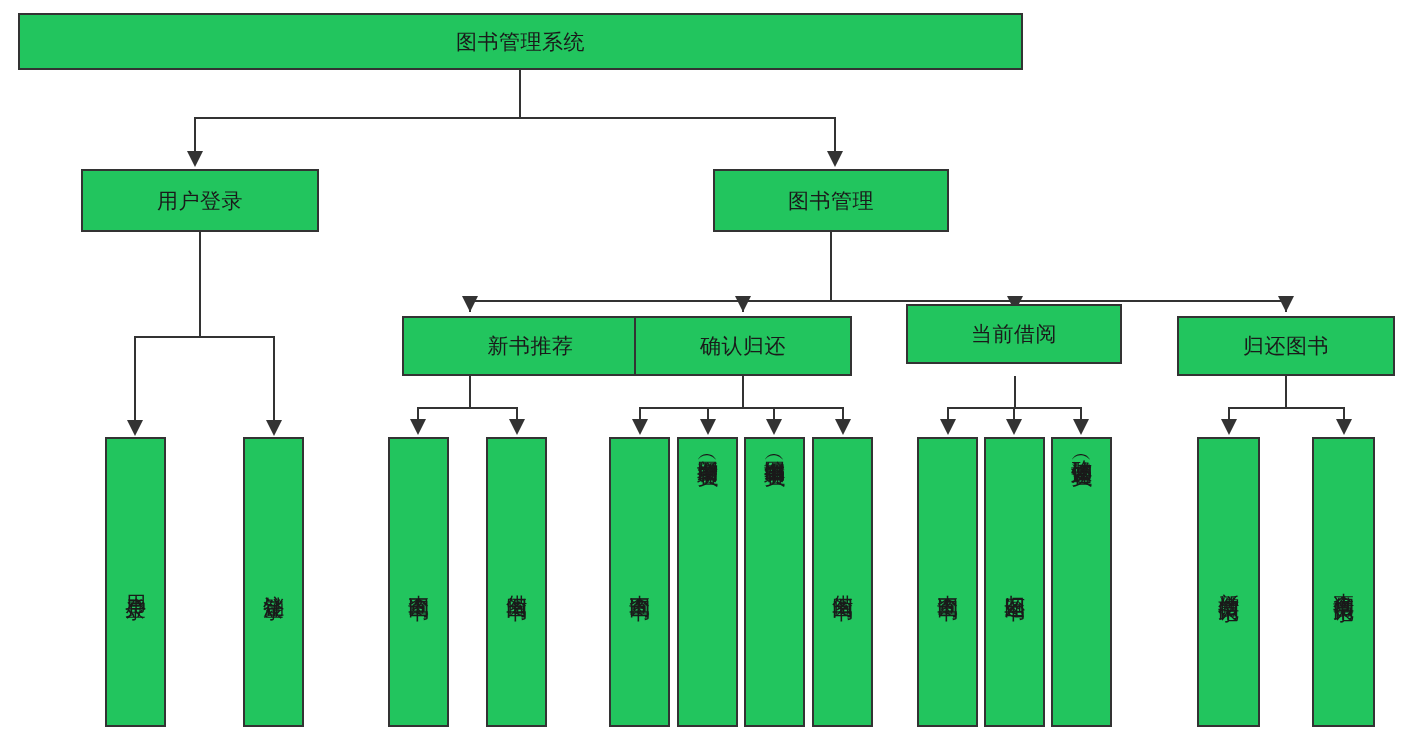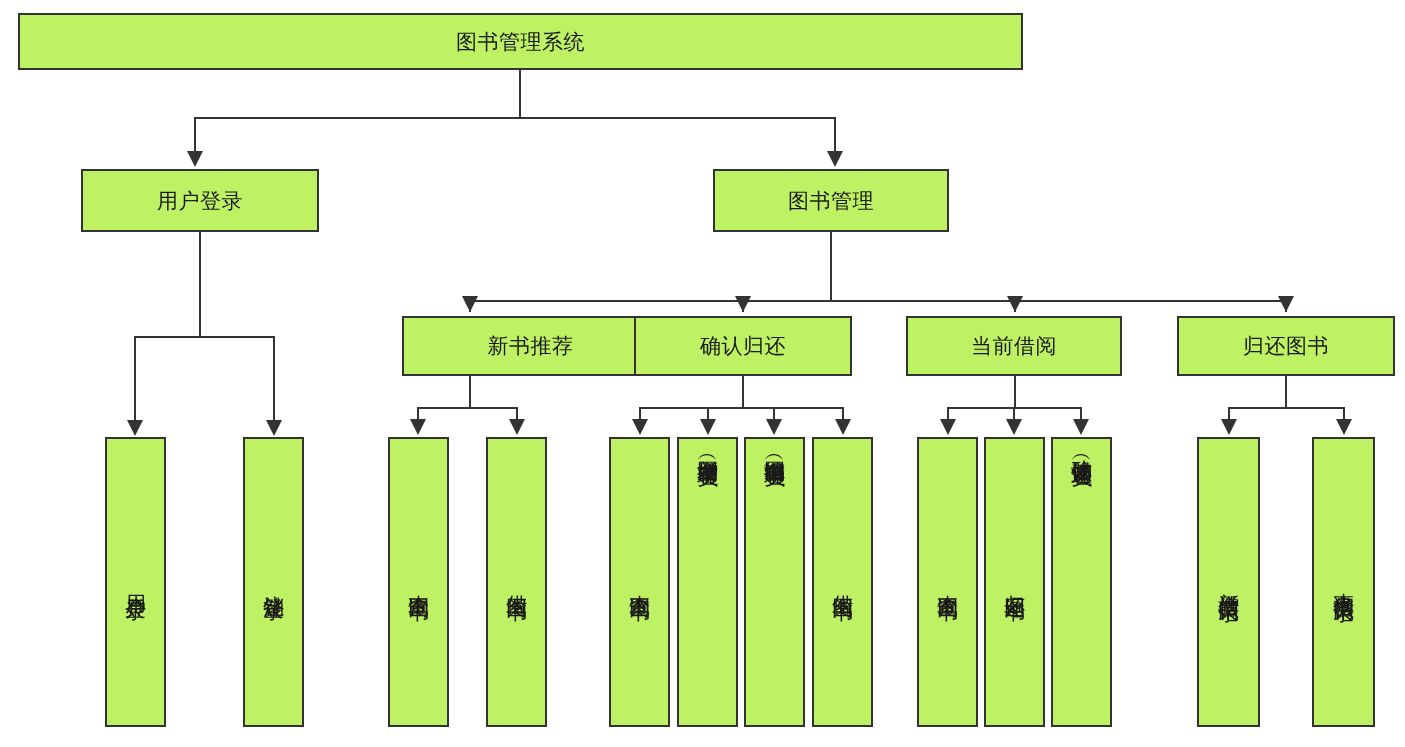--- a/index.html
+++ b/index.html
@@ -15,21 +15,21 @@
     width: 1405px;
     height: 747px;
     background: #ffffff;
     overflow: hidden;
   }
   
   .node {
     position: absolute;
     box-sizing: border-box;
     border: 2px solid #333333;
-    background: #bef264;
+    background: #22c55e;
     display: flex;
     align-items: center;
     justify-content: center;
     color: #1a1a1a;
   }
   .node.horiz {
     font-size: 21px;
     letter-spacing: 0.5px;
     line-height: 1.1;
   }
@@ -123,21 +123,21 @@
   <div class="arrow" style="left:1007px; top:296px;"></div>
   <div class="vline" style="left:1285px; top:300px; height:12px;"></div>
   <div class="arrow" style="left:1278px; top:296px;"></div>
 
   <div class="node horiz" style="left:362px; top:316px; width:257px; height:60px;margin-left:40px;">
     <span>新书推荐</span>
   </div>
   <div class="node horiz" style="left:634px; top:316px; width:218px; height:60px;">
     <span>确认归还</span>
   </div>
-  <div class="node horiz" style="left:906px; top:316px; width:216px; height:60px;">
+  <div class="node horiz" style="left:906px; top:304px; width:216px; height:60px;">
     <span>当前借阅</span>
   </div>
   <div class="node horiz" style="left:1177px; top:316px; width:218px; height:60px;">
     <span>归还图书</span>
   </div>
 
   <div class="vline" style="left:469px; top:376px; height:32px;"></div>
   <div class="hline" style="left:418px; top:407px; width:100px;"></div>
   <div class="vline" style="left:417px; top:407px; height:14px;"></div>
   <div class="arrow" style="left:410px; top:419px;"></div>

